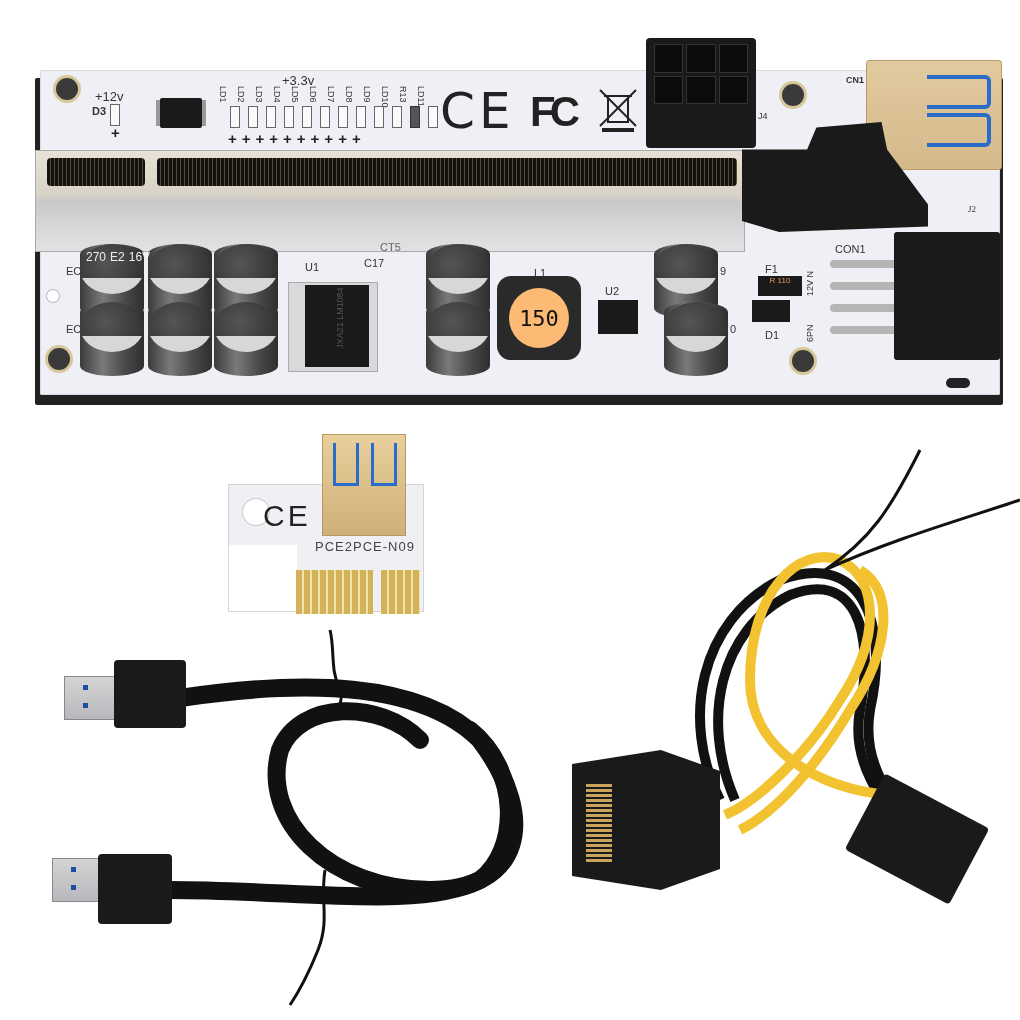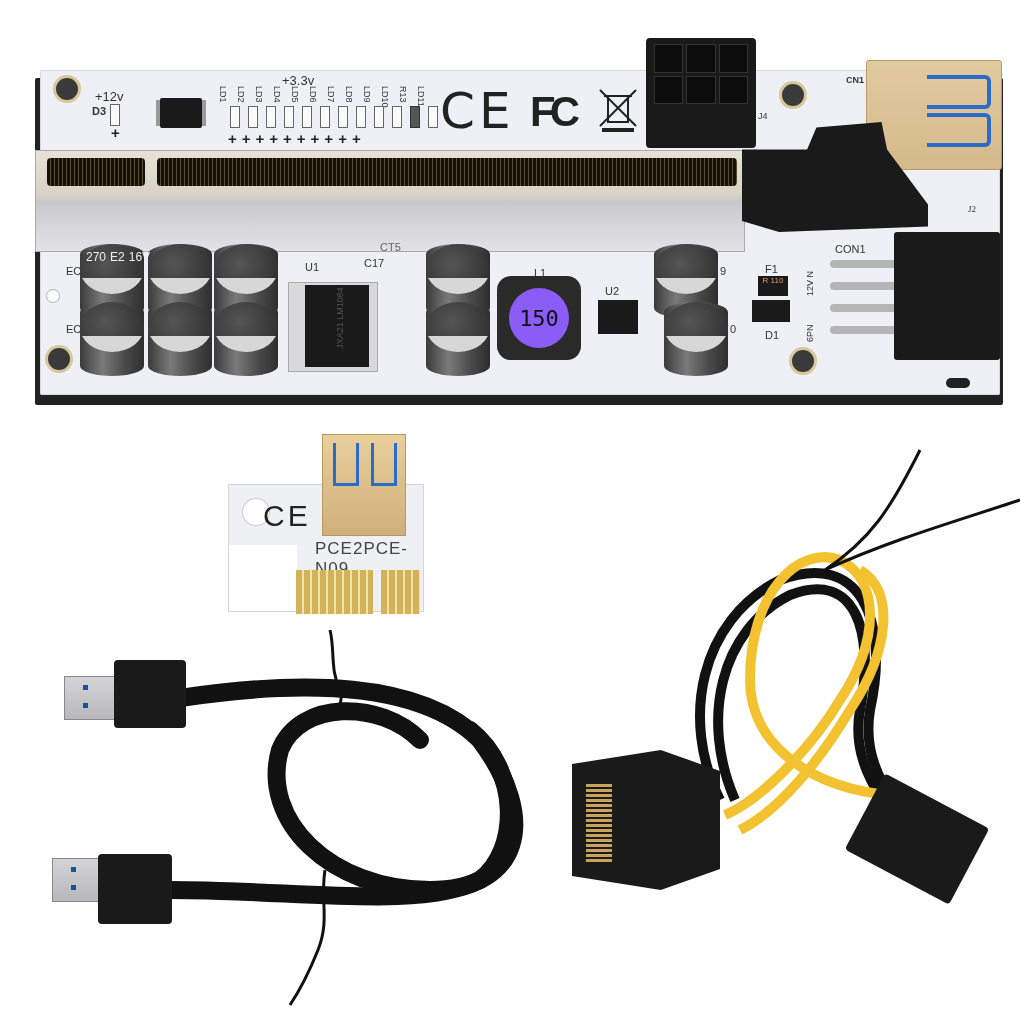--- a/index.html
+++ b/index.html
@@ -175,48 +175,48 @@
 
 <span class="silk" style="left:305px;top:262px;">U1</span>
 <div class="abs" style="left:288px;top:282px;width:88px;height:88px;background:#d9d9dc;border:1px solid #aaa;">
   <div class="abs black" style="left:16px;top:2px;width:64px;height:82px;"></div>
   <span class="abs" style="left:20px;top:30px;color:#555;font-size:9px;transform:rotate(-90deg);white-space:nowrap;">JXA21 LM1084</span>
 </div>
 <span class="silk" style="left:364px;top:258px;">C17</span>
 
 <span class="silk" style="left:534px;top:268px;">L1</span>
 <div class="abs" style="left:497px;top:276px;width:84px;height:84px;background:#2a2a2a;border-radius:14px;">
-  <div class="abs" style="left:12px;top:12px;width:60px;height:60px;border-radius:50%;background:#8b5cf6;color:#111;font-size:22px;display:flex;align-items:center;justify-content:center;font-family:'DejaVu Sans Mono',monospace;">150</div>
+  <div class="abs" style="left:12px;top:12px;width:60px;height:60px;border-radius:50%;background:#fdba74;color:#111;font-size:22px;display:flex;align-items:center;justify-content:center;font-family:'DejaVu Sans Mono',monospace;">150</div>
 </div>
 
 <span class="silk" style="left:605px;top:286px;">U2</span>
 <div class="abs black" style="left:598px;top:300px;width:40px;height:34px;"></div>
 
 <span class="silk" style="left:765px;top:264px;">F1</span>
-<div class="abs black" style="left:758px;top:276px;width:30px;height:20px;color:#e59a5a;font-size:8px;text-align:center;">R 110</div>
+<div class="abs black" style="left:758px;top:276px;width:44px;height:20px;color:#e59a5a;font-size:8px;text-align:center;">R 110</div>
 <div class="abs black" style="left:752px;top:300px;width:38px;height:22px;"></div>
 <span class="silk" style="left:765px;top:330px;">D1</span>
 <span class="silk silk-sm" style="left:806px;top:296px;transform:rotate(-90deg);transform-origin:left top;white-space:nowrap;">12V N</span>
 <span class="silk silk-sm" style="left:806px;top:342px;transform:rotate(-90deg);transform-origin:left top;white-space:nowrap;">6PN</span>
 
 <span class="silk" style="left:835px;top:244px;">CON1</span>
 <div class="abs" style="left:830px;top:258px;width:72px;height:90px;">
   <div class="abs" style="left:0;top:2px;width:70px;height:8px;background:#b5b5b5;border-radius:4px;"></div>
   <div class="abs" style="left:0;top:24px;width:70px;height:8px;background:#b5b5b5;border-radius:4px;"></div>
   <div class="abs" style="left:0;top:46px;width:70px;height:8px;background:#b5b5b5;border-radius:4px;"></div>
   <div class="abs" style="left:0;top:68px;width:70px;height:8px;background:#b5b5b5;border-radius:4px;"></div>
 </div>
 <div class="abs black" style="left:894px;top:232px;width:106px;height:128px;border-radius:3px;"></div>
 <div class="abs" style="left:946px;top:378px;width:24px;height:10px;border-radius:5px;background:#222;"></div>
 
 <div class="abs" style="left:228px;top:484px;width:194px;height:126px;background:#eef0f3;border:1px solid #d5d5d8;">
   <div class="abs" style="left:14px;top:14px;width:26px;height:26px;border-radius:50%;background:#fff;box-shadow:0 0 0 1px #ccc;"></div>
   <div class="abs" style="left:0;top:60px;width:68px;height:66px;background:#ffffff;"></div>
   <span class="abs" style="left:34px;top:14px;font-size:30px;color:#222;letter-spacing:3px;">CE</span>
-  <span class="abs" style="left:86px;top:54px;font-size:17px;color:#444;letter-spacing:1px;">PCE2PCE-N09</span>
+  <span class="abs" style="left:86px;top:54px;font-size:13px;color:#444;letter-spacing:1px;">PCE2PCE-N09</span>
 </div>
 <div class="abs" style="left:296px;top:570px;width:124px;height:44px;display:flex;gap:8px;">
   <div style="flex:2;background:repeating-linear-gradient(90deg,#d3b25a 0 6px,#efe3ad 6px 8px);"></div>
   <div style="flex:1;background:repeating-linear-gradient(90deg,#d3b25a 0 6px,#efe3ad 6px 8px);"></div>
 </div>
 <div class="abs" style="left:322px;top:434px;width:82px;height:100px;background:linear-gradient(#e8cf9c,#cfb07a);border:1px solid #b8975e;">
   <div class="abs" style="left:10px;top:8px;width:20px;height:40px;border:3px solid #2a6cc7;border-top:none;"></div>
   <div class="abs" style="left:48px;top:8px;width:20px;height:40px;border:3px solid #2a6cc7;border-top:none;"></div>
 </div>
 

